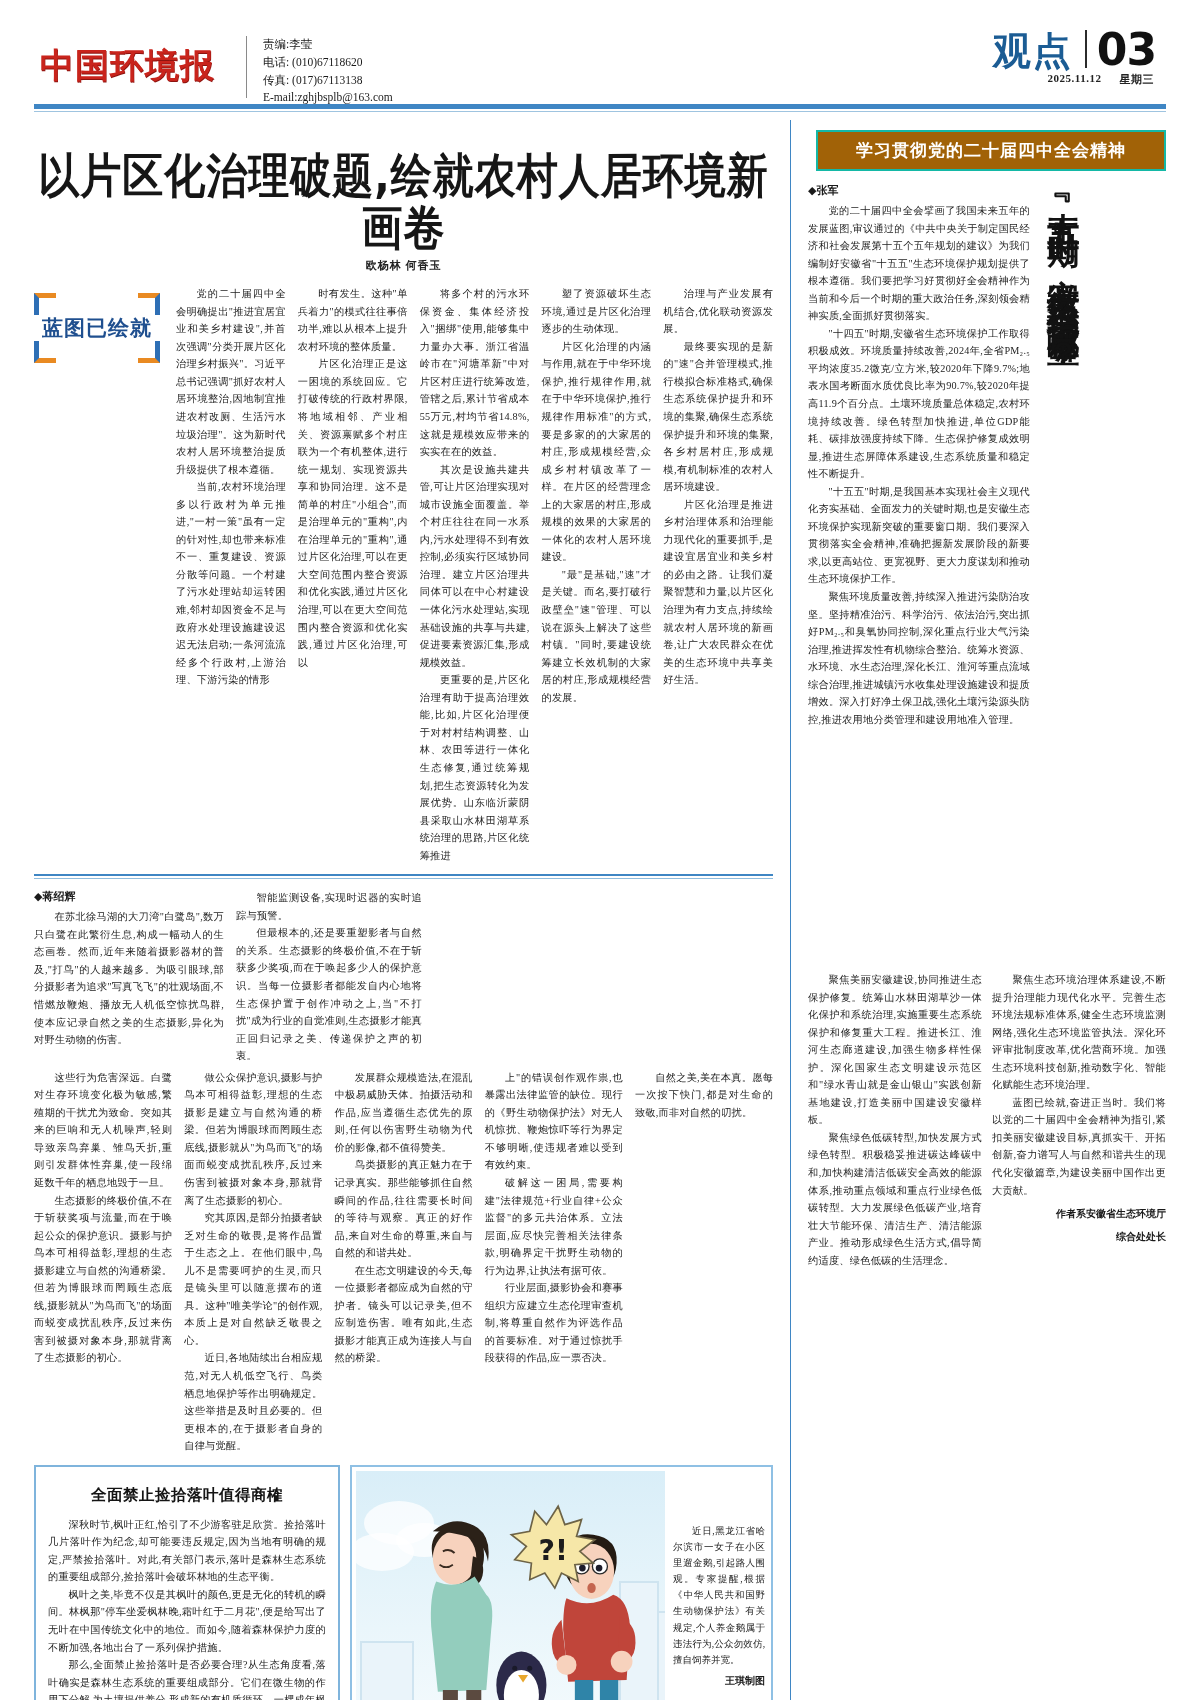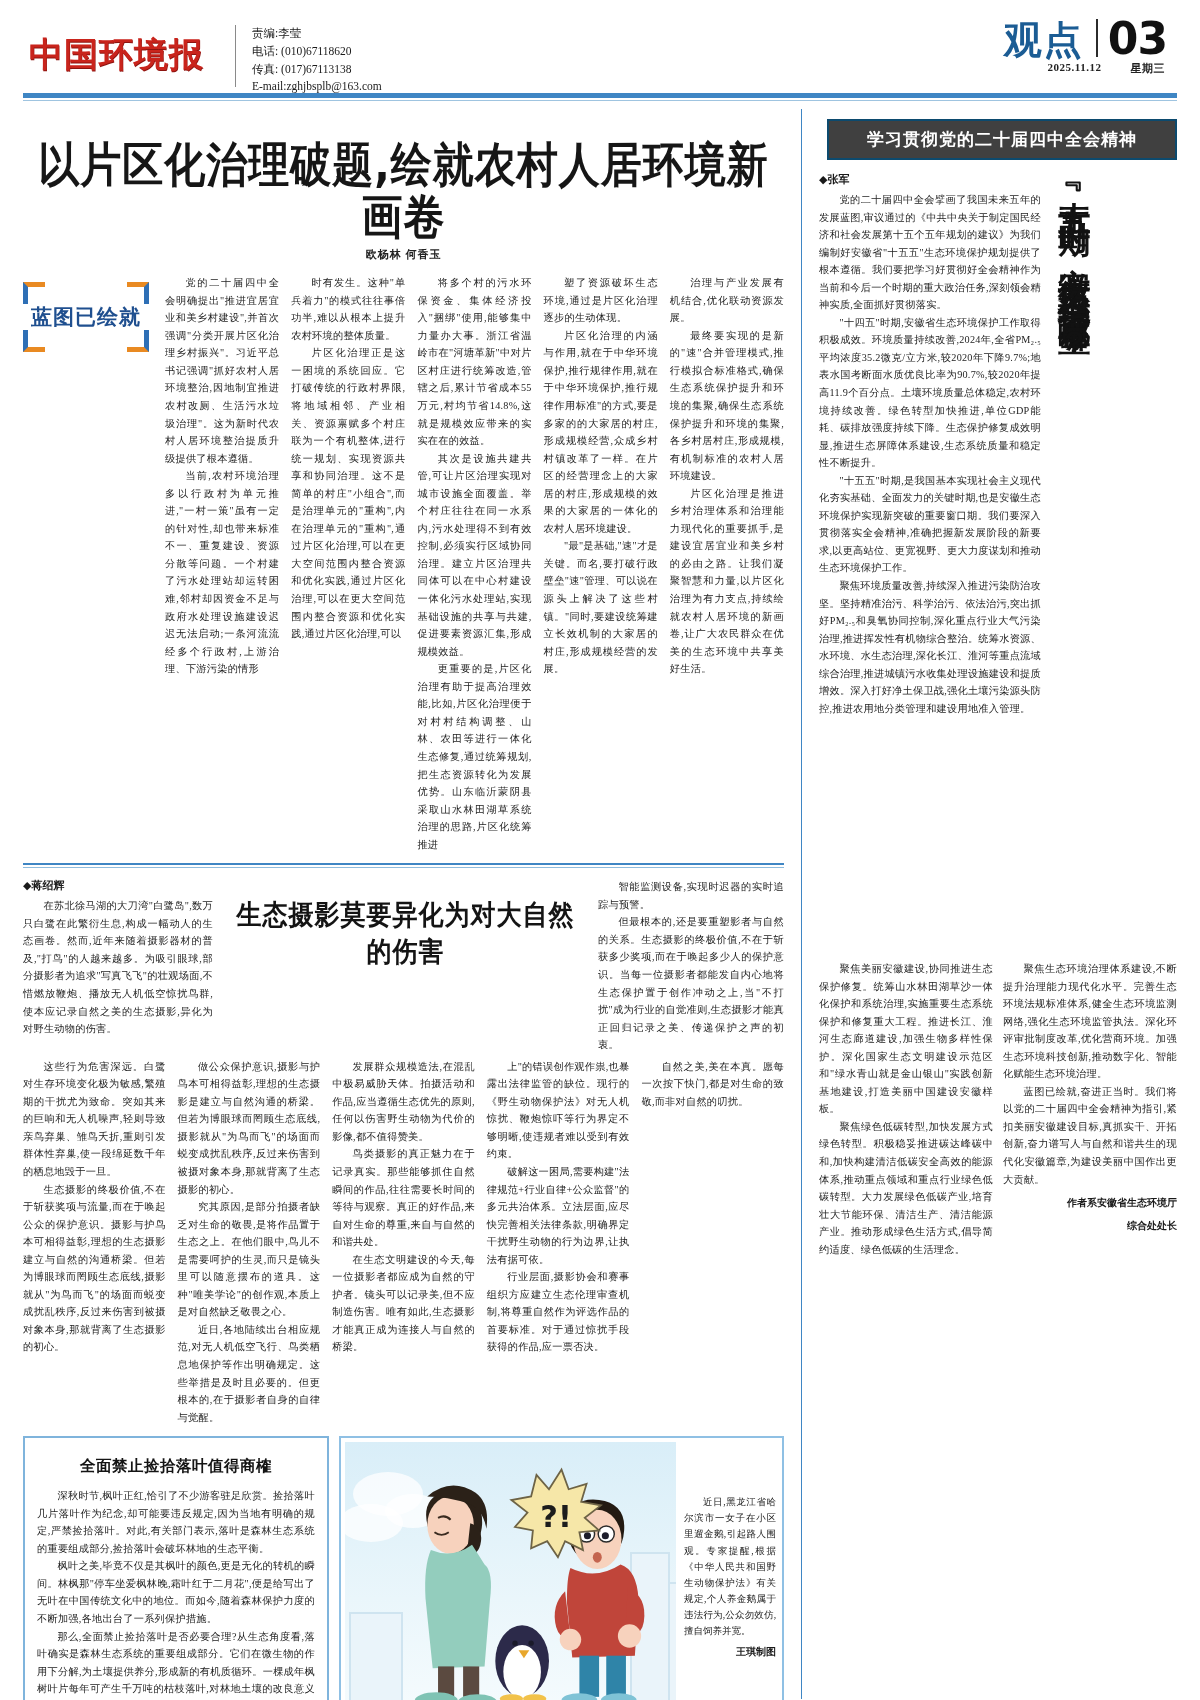--- a/index.html
+++ b/index.html
@@ -3,21 +3,21 @@
 <meta charset="utf-8">
 <style>
   * { box-sizing: border-box; margin: 0; padding: 0; }
   html, body {
     width: 1200px; height: 1700px;
     background: #ffffff;
     font-family: "Liberation Serif", "DejaVu Serif", serif;
     color: #1a1a1a;
     overflow: hidden;
   }
-  .page { position: relative; width: 1200px; height: 1656px; padding: 1px; }
+  .page { position: relative; width: 1200px; height: 1656px; padding: 12px; }
 
   
   .masthead {
     display: flex; align-items: flex-start;
     padding: 18px 24px 6px 28px;
     height: 92px;
   }
   .paper-logo {
     font-family: "DejaVu Serif", serif;
     font-weight: 700;
@@ -45,21 +45,21 @@
   .section-name {
     font-size: 38px; font-weight: 700; color: #1b5c94; letter-spacing: 2px;
     font-family: "DejaVu Serif", serif; line-height: 1;
   }
   .vbar { width: 2px; height: 38px; background: #2b2b2b; margin: 0 10px 2px 12px; }
   .page-no {
     font-size: 44px; font-weight: 700; color: #111; line-height: 0.92;
     font-family: "DejaVu Sans", sans-serif; letter-spacing: -1px;
   }
   .mr-bottom {
-    display: flex; gap: 29px; font-size: 11px; font-weight: 700; color: #222;
+    display: flex; gap: 18px; font-size: 11px; font-weight: 700; color: #222;
     margin-top: 2px; padding-right: 2px; letter-spacing: 0.5px;
   }
 
   .rule-thick {
     height: 5px; background: #3f86c4; margin: 0 22px;
   }
   .rule-thin { height: 1px; background: #9fc4e0; margin: 2px 22px 0 22px; }
 
   
   .body-wrap { display: flex; padding: 0 22px; margin-top: 8px; height: 1590px; gap: 8px; }
@@ -153,25 +153,25 @@
   .cartoon-credit { text-align: right; font-weight: 700; font-size: 10px; margin-top: 4px; text-indent: 0; }
 
   .art3-headline {
     font-family: "DejaVu Sans", sans-serif; font-weight: 700;
     font-size: 23px; text-align: center; color: #141414; padding: 26px 0 14px 0;
     letter-spacing: 1px; transform: scaleY(1.1);
   }
 
   
   .red-banner {
-    background: #404040; color: #fff; text-align: center;
+    background: #a16207; color: #fff; text-align: center;
     font-family: "DejaVu Sans", sans-serif; font-weight: 700;
     font-size: 17px; padding: 7px 4px; letter-spacing: 1px;
     margin: 10px 0 0 8px;
-    border: 2px solid #0c4a6e;
+    border: 2px solid #14b8a6;
   }
   .right-cols { display: flex; margin-top: 12px; }
   .right-text-col { width: 232px; padding-right: 10px; }
   .vertical-title {
     width: 126px; display: flex; justify-content: flex-start; padding-left: 4px;
   }
   .vt-inner {
     writing-mode: vertical-rl; text-orientation: upright;
     font-family: "DejaVu Serif", serif; font-weight: 700;
     font-size: 31px; letter-spacing: 5px; line-height: 1.22;
@@ -266,23 +266,20 @@
       </div>
 
       <div class="divider-blue"></div>
       <div class="divider-blue-thin"></div>
 
       <div class="art2">
         <div class="art2-top">
           <div class="art2-left">
             <div class="author-mark">◆蒋绍辉</div>
             <p class="tx">在苏北徐马湖的大刀湾"白鹭岛",数万只白鹭在此繁衍生息,构成一幅动人的生态画卷。然而,近年来随着摄影器材的普及,"打鸟"的人越来越多。为吸引眼球,部分摄影者为追求"写真飞飞"的壮观场面,不惜燃放鞭炮、播放无人机低空惊扰鸟群,使本应记录自然之美的生态摄影,异化为对野生动物的伤害。</p>
-          </div>
-          <div class="art2-mid">
-            <div class="art2-headline">生态摄影莫要异化为对大自然的伤害</div>
           </div>
           <div class="art2-right">
             <p class="tx">智能监测设备,实现时迟器的实时追踪与预警。</p>
             <p class="tx">但最根本的,还是要重塑影者与自然的关系。生态摄影的终极价值,不在于斩获多少奖项,而在于唤起多少人的保护意识。当每一位摄影者都能发自内心地将生态保护置于创作冲动之上,当"不打扰"成为行业的自觉准则,生态摄影才能真正回归记录之美、传递保护之声的初衷。</p>
           </div>
         </div>
 
         <div class="col-group" style="margin-top:4px">
           <div class="col">
             <p class="tx">这些行为危害深远。白鹭对生存环境变化极为敏感,繁殖期的干扰尤为致命。突如其来的巨响和无人机噪声,轻则导致亲鸟弃巢、雏鸟夭折,重则引发群体性弃巢,使一段绵延数千年的栖息地毁于一旦。</p>

